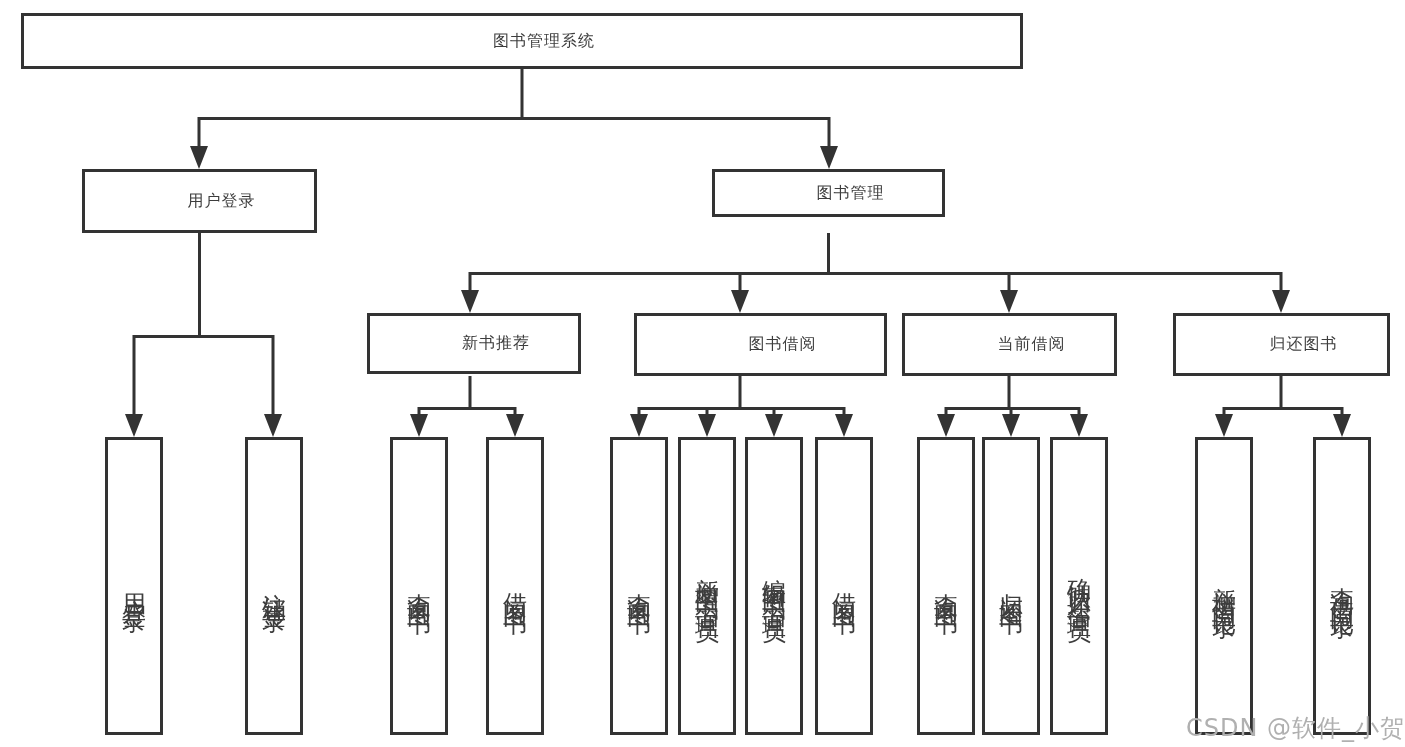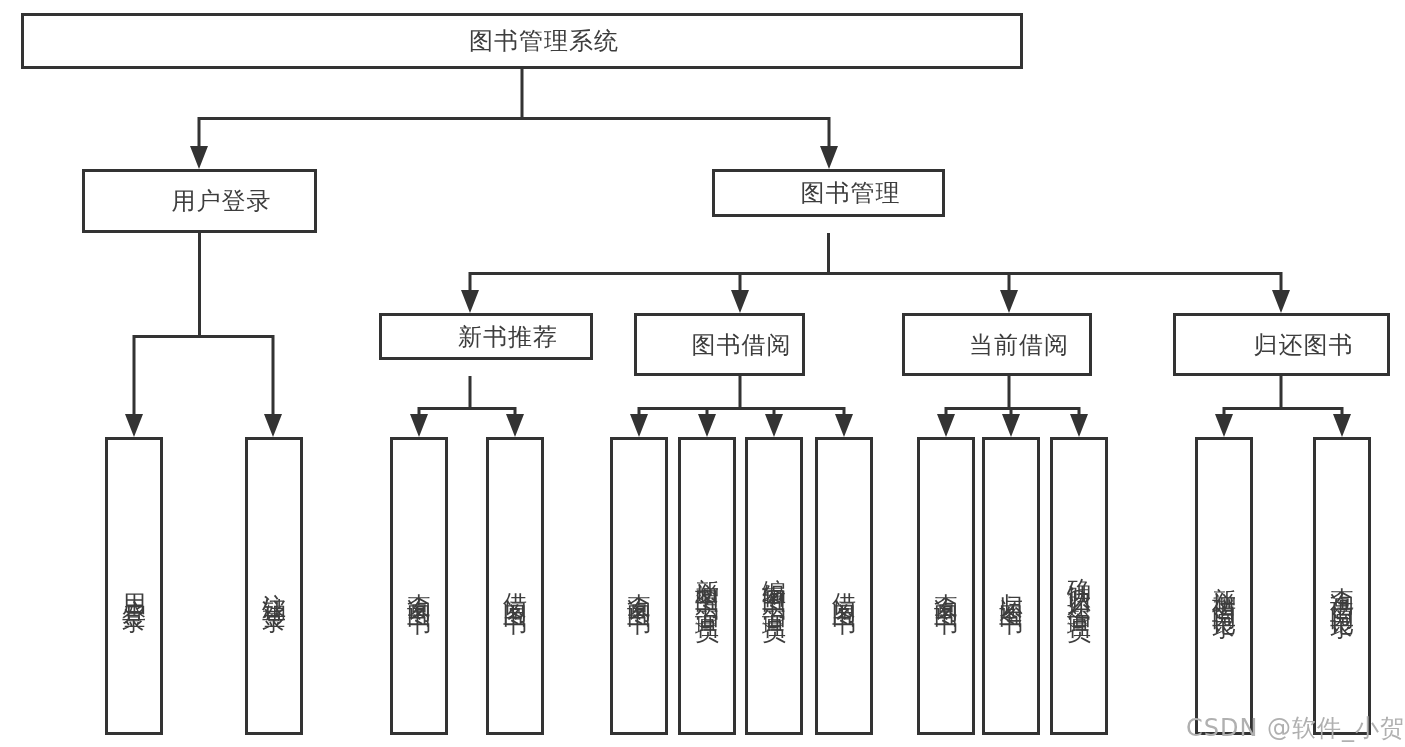--- a/index.html
+++ b/index.html
@@ -27,21 +27,21 @@
     box-sizing: border-box;
     background: #ffffff;
     border: 3px solid var(--line);
     color: var(--text);
     display: flex;
     align-items: center;
     justify-content: center;
     z-index: 2;
   }
   .h-box {
-    font-size: 24px;
+    font-size: 16px;
     letter-spacing: 1px;
     white-space: nowrap;
     padding-left: 44px;
   }
   .v-box {
     writing-mode: vertical-rl;
     text-orientation: mixed;
     font-size: 24px;
     letter-spacing: 6px;
     line-height: 1;
@@ -117,23 +117,23 @@
       M1070 414 L1088 414 L1079 437 Z
       M1215 414 L1233 414 L1224 437 Z
       M1333 414 L1351 414 L1342 437 Z"></path>
   </svg>
 
   <div class="box h-box" style="left:21px; top:13px; width:1002px; height:56px;">图书管理系统</div>
 
   <div class="box h-box" style="left:82px; top:169px; width:235px; height:64px;">用户登录</div>
   <div class="box h-box" style="left:712px; top:169px; width:233px; height:48px;">图书管理</div>
 
-  <div class="box h-box" style="left:379px; top:313px; width:214px; height:47px;">新书推荐</div>
-  <div class="box h-box" style="left:634px; top:313px; width:171px; height:63px;text-align:center;">图书借阅</div>
-  <div class="box h-box" style="left:902px; top:313px; width:190px; height:63px;">当前借阅</div>
+  <div class="box h-box" style="left:367px; top:313px; width:214px; height:61px;">新书推荐</div>
+  <div class="box h-box" style="left:634px; top:313px; width:253px; height:63px;text-align:center;">图书借阅</div>
+  <div class="box h-box" style="left:902px; top:313px; width:215px; height:63px;">当前借阅</div>
   <div class="box h-box" style="left:1173px; top:313px; width:217px; height:63px;">归还图书</div>
 
   <div class="box v-box" style="left:105px; top:437px; width:58px; height:298px;">用户登录</div>
   <div class="box v-box" style="left:245px; top:437px; width:58px; height:298px;">注销登录</div>
 
   <div class="box v-box" style="left:390px; top:437px; width:58px; height:298px;">查询图书</div>
   <div class="box v-box" style="left:486px; top:437px; width:58px; height:298px;">借阅图书</div>
 
   <div class="box v-box" style="left:610px; top:437px; width:58px; height:298px;">查询图书</div>
   <div class="box v-box" style="left:678px; top:437px; width:58px; height:298px;">新增图书（管理员）</div>

